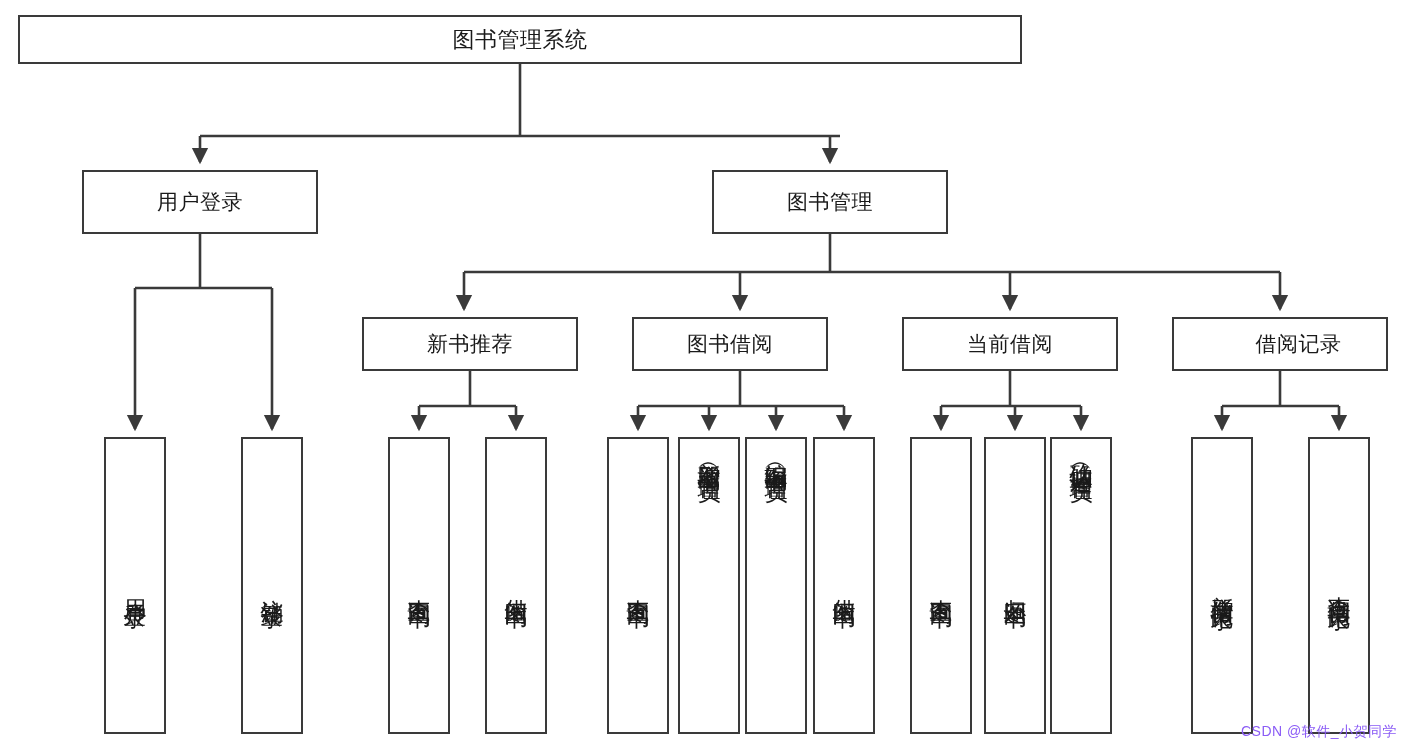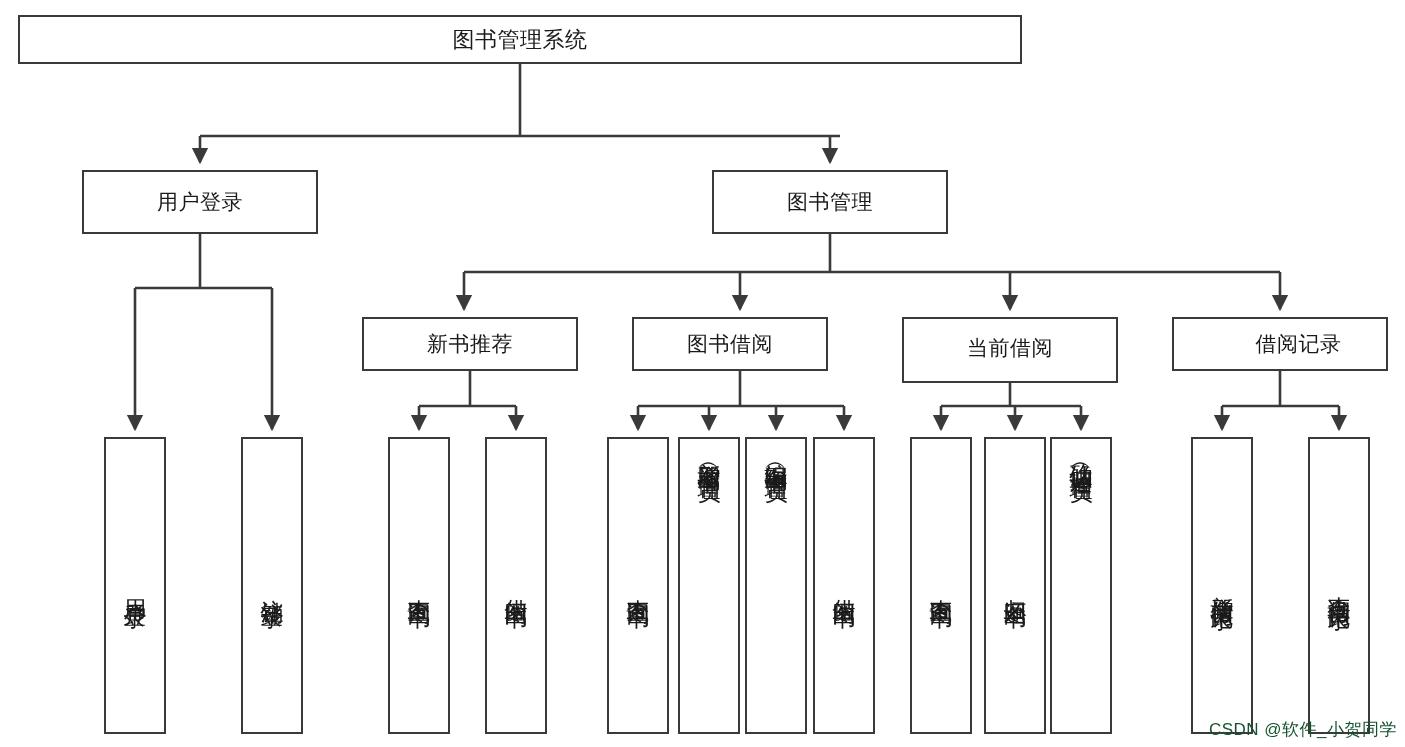--- a/index.html
+++ b/index.html
@@ -65,22 +65,22 @@
     text-orientation: upright;
     font-size: 23px;
     line-height: 1.0;
     letter-spacing: 2.5px;
     white-space: nowrap;
   }
   #watermark {
     position: absolute;
     right: 8px;
     bottom: 6px;
-    font-size: 17px;
-    color: #14532d;
+    font-size: 14px;
+    color: #8b5cf6;
     letter-spacing: 0.5px;
     z-index: 5;
     white-space: nowrap;
   }
 </style>
 </head>
 <body>
 
 <div id="canvas">
 
@@ -144,21 +144,21 @@
   <div class="node h" style="left:362px; top:317px; width:216px; height:54px;">
     <span class="label">新书推荐</span>
   </div>
 
   <div class="node h" style="left:712px; top:170px; width:236px; height:64px;">
     <span class="label">图书管理</span>
   </div>
   <div class="node h" style="left:632px; top:317px; width:196px; height:54px;">
     <span class="label">图书借阅</span>
   </div>
-  <div class="node h" style="left:902px; top:317px; width:216px; height:66px;font-family:Liberation Mono, monospace;">
+  <div class="node h" style="left:902px; top:317px; width:216px; height:54px;">
     <span class="label">当前借阅</span>
   </div>
   <div class="node h" style="left:1172px; top:317px; width:216px; height:54px;padding-left:37px;">
     <span class="label">借阅记录</span>
   </div>
 
   <div class="node v mid" style="left:104px; top:437px; width:62px; height:297px;">
     <span class="label">用户登录</span>
   </div>
   <div class="node v mid" style="left:241px; top:437px; width:62px; height:297px;">

